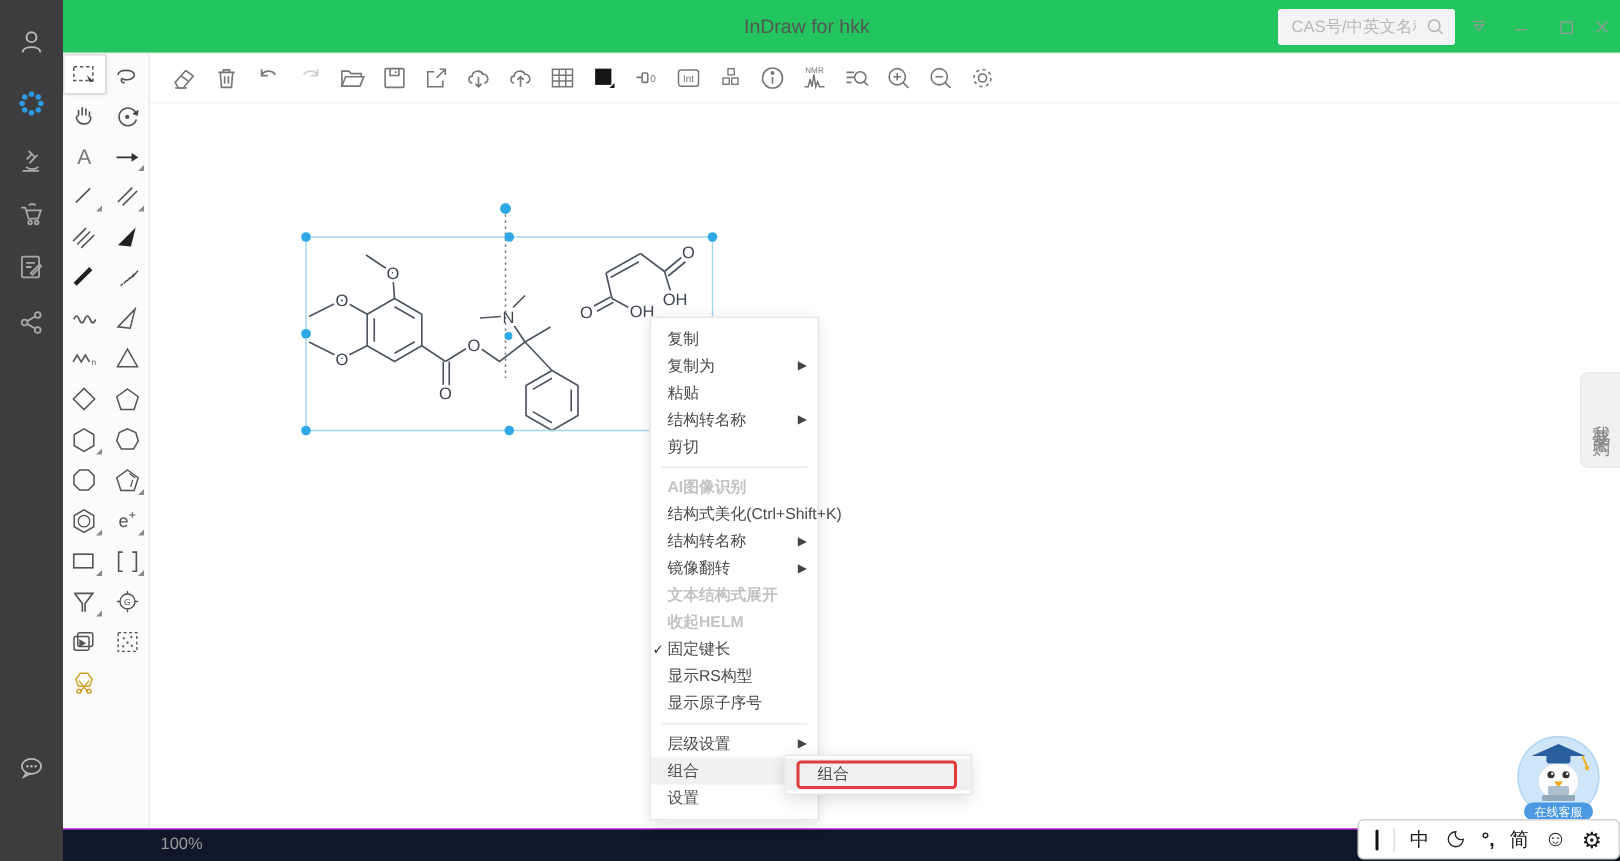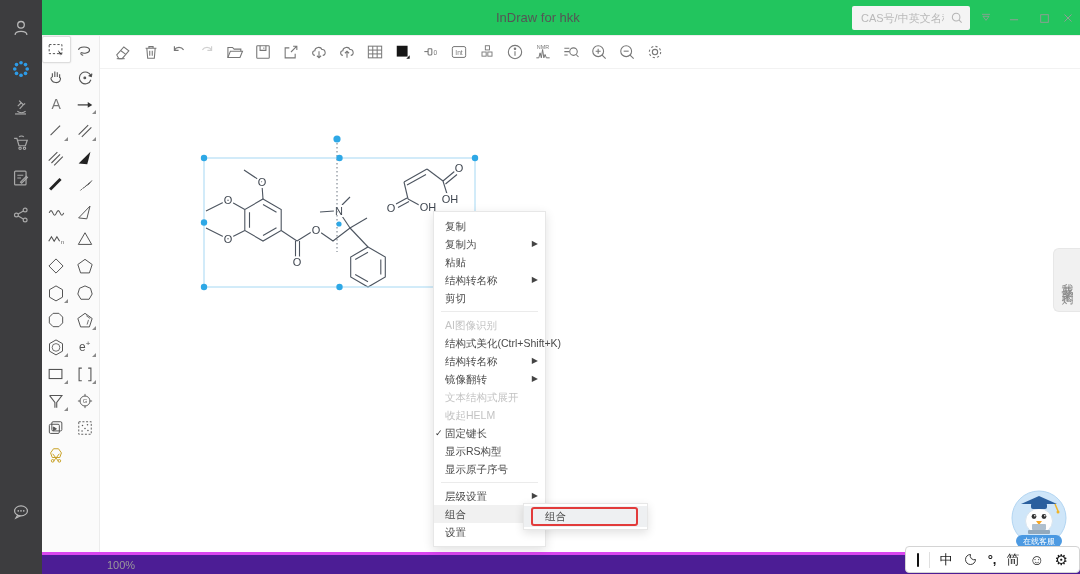--- a/index.html
+++ b/index.html
@@ -32,41 +32,41 @@
   .tool svg { width:20px; height:20px; }
   .tool.sel { background:#fff; border:1px solid #ddd; border-radius:2px; box-shadow:0 0 2px rgba(0,0,0,.12); }
   .tool .mk { position:absolute; right:3px; bottom:3px; width:0; height:0; border-left:4px solid transparent; border-bottom:4px solid #8a8a8a; }
 
   
   #canvas { position:absolute; left:100px; top:69px; width:980px; height:483px; background:#fff; }
 
   
   #ctx-menu { position:absolute; left:394px; top:211px; width:113px; background:#fff; border:1px solid #e7e7e7; box-shadow:0 3px 10px rgba(0,0,0,.12); padding:5px 0; z-index:50;margin-left:39px; }
   .mi { position:relative; height:18px; line-height:18px; font-size:10.5px; color:#4a4a4a; padding-left:11px; white-space:nowrap; cursor:pointer; }
-  .mi.dis { color:#c3c3c3; cursor:default; }
+  .mi.dis { color:#c3c3c3; cursor:default;font-weight:bold; }
   .mi.hl { background:#f1f1f1; }
   .mi .arr { position:absolute; right:7px; top:0; font-size:8px; color:#444; }
   .mi .chk { position:absolute; left:1px; top:0; font-size:9px; color:#333; }
   .msep { border-top:1px solid #ebebeb; margin:4px 7px; }
 
   
   #sub-menu { position:absolute; left:523px; top:503px; width:125px; background:#fff; border:1px solid #e7e7e7; box-shadow:0 3px 10px rgba(0,0,0,.12); padding:2px 0; z-index:51; }
   .smi { position:relative; height:21px; line-height:21px; font-size:10.5px; color:#4a4a4a; padding-left:21px; cursor:pointer; }
   .smi.hl { background:#eef0f2; }
   #red-annot { position:absolute; left:7px; top:1px; width:107px; height:19px; border:2px solid #e23b3b; border-radius:3px; pointer-events:none; }
 
   
   #purchase-tab { position:absolute; right:0; top:248px; width:27px; height:64px; background:#f1f1f1; border:1px solid #e7e7e7; border-right:0; border-radius:6px 0 0 6px; display:flex; align-items:center; justify-content:center; z-index:40; cursor:pointer; }
   #purchase-tab span { writing-mode:vertical-rl; font-size:12px; color:#8a8a8a; letter-spacing:3px; }
 
   
   #mascot { position:absolute; left:1008px; top:488px; width:62px; height:62px; z-index:45; cursor:pointer;text-align:center; }
 
   
-  #statusbar { position:absolute; left:42px; top:552px; width:1038px; height:22px; background:#4c1d95; border-top:3px solid #d946ef; z-index:15; }
+  #statusbar { position:absolute; left:42px; top:552px; width:1038px; height:22px; background:#0f172a; border-top:1px solid #d946ef; z-index:15; }
   #zoom-level { position:absolute; left:65px; top:4px; font-size:11px; color:#9a9a9a; }
 
   
   #ime-bar { position:absolute; left:905px; top:546px; width:175px; height:27px; background:#fff; border:1px solid #d4d4d4; border-radius:4px; display:flex; align-items:center; justify-content:space-around; padding:0 6px; z-index:60; }
   .ime-it { font-size:13px; color:#1a1a1a; cursor:pointer; display:flex; align-items:center; justify-content:center; }
   #ime-cursor { width:2px; height:14px; background:#111; border-radius:1px; }
   .ime-sep { width:1px; height:16px; background:#e0e0e0; }
 </style>
 </head>
 <body>

